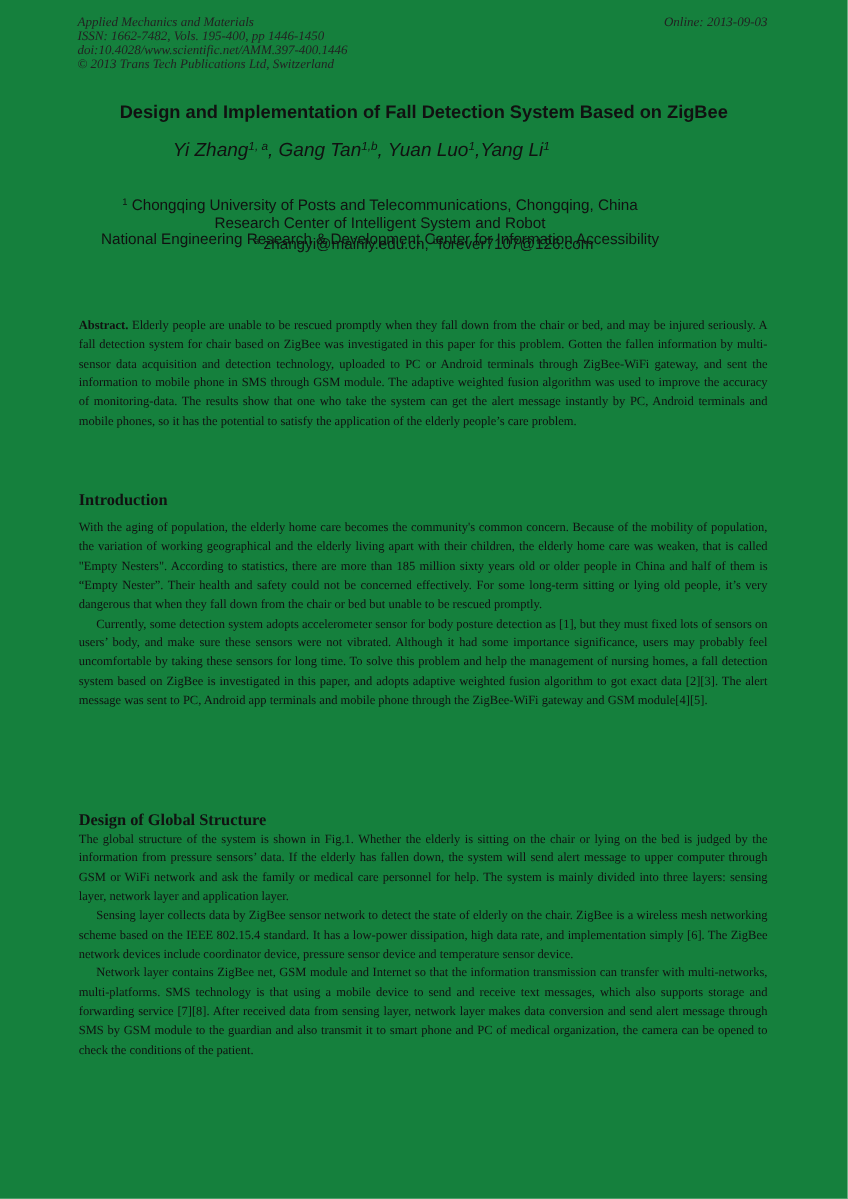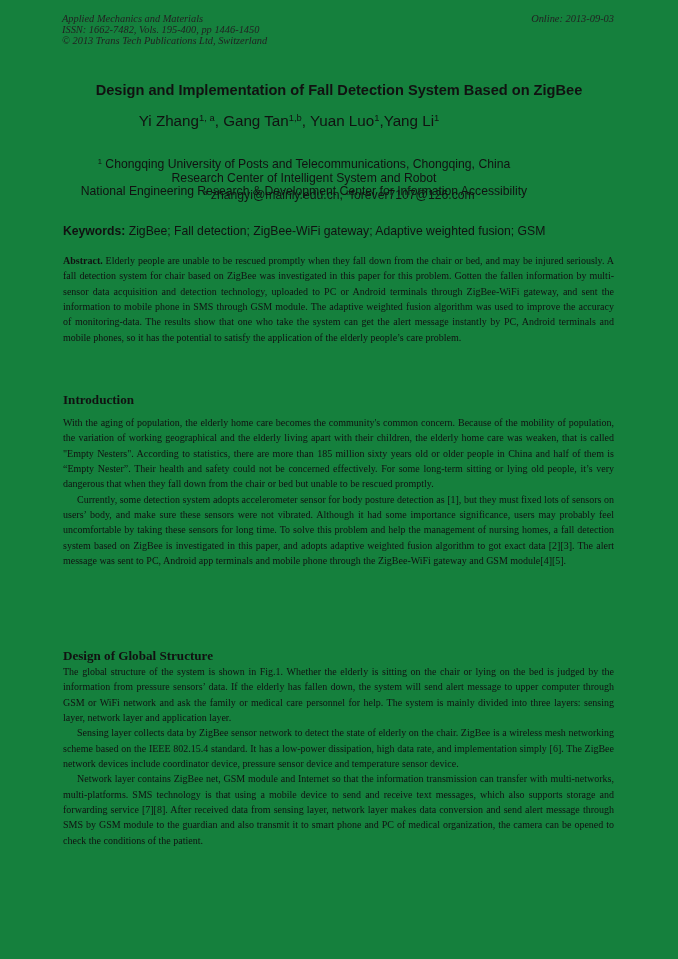--- a/index.html
+++ b/index.html
@@ -8,21 +8,21 @@
 
   .hdr { position: absolute; left: 62px; top: 13px; width: 560px;
          font-family: "Liberation Serif", serif; font-style: italic; font-size: 10.4px; line-height: 11px; color: #222; }
   .hdr div { white-space: nowrap; }
   .hdr-online { position: absolute; right: 64px; top: 13px;
          font-family: "Liberation Serif", serif; font-style: italic; font-size: 10.4px; line-height: 11px; color: #222; }
 
   .title { position: absolute; left: 0; width: 678px; top: 81px; text-align: center;
            font-family: "Liberation Sans", sans-serif; font-weight: bold; font-size: 14.6px; line-height: 18px; }
   .authors { position: absolute; left: 0; width: 578px; top: 112px; text-align: center;
-           font-family: "Liberation Sans", sans-serif; font-size: 15.2px; line-height: 18px; }
+           font-family: "Liberation Sans", sans-serif; font-size: 15.2px; line-height: 18px; font-style: italic; }
   .authors sup, .affil sup, .emails sup { font-size: 0.62em; vertical-align: 0.55em; line-height: 0; }
   .affil { position: absolute; left: 0; width: 608px; top: 138px; text-align: center;
            font-family: "Liberation Sans", sans-serif; font-size: 12.2px; line-height: 13.6px; margin-top: 20px; }
   .emails { position: absolute; left: 0; width: 678px; top: 188px; text-align: center;
            font-family: "Liberation Sans", sans-serif; font-size: 12.2px; line-height: 14px; }
   .keywords { position: absolute; left: 63px; top: 224px; width: 560px; white-space: nowrap;
            font-family: "Liberation Sans", sans-serif; font-size: 12.2px; line-height: 14px; }
   .keywords b { font-weight: bold; }
 
   .body { position: absolute; left: 63px; width: 551px;
@@ -39,43 +39,41 @@
   #design { top: 664px; }
 </style>
 </head>
 <body>
 
 <div class="page">
 
   <div class="hdr">
     <div>Applied Mechanics and Materials</div>
     <div>ISSN: 1662-7482, Vols. 195-400, pp 1446-1450</div>
+    <div>doi:10.4028/www.scientific.net/AMM.397-400.1446</div>
     <div>© 2013 Trans Tech Publications Ltd, Switzerland</div>
   </div>
   <div class="hdr-online">Online: 2013-09-03</div>
 
   <div class="title">Design and Implementation of Fall Detection System Based on ZigBee</div>
 
   <div class="authors">
     <span>Yi Zhang</span><sup>1, a</sup><span>, </span><span>Gang Tan</span><sup>1,b</sup><span>, </span><span>Yuan Luo</span><sup>1</sup><span>,</span><span>Yang Li</span><sup>1</sup>
   </div>
 
   <div class="affil">
     <div><sup>1</sup><span> Chongqing University of Posts and Telecommunications, Chongqing, China</span></div>
     <div>Research Center of Intelligent System and Robot</div>
     <div>National Engineering Research &amp; Development Center for Information Accessibility</div>
   </div>
 
   <div class="emails">
     <sup>a</sup><span> zhangyi@mainly.edu.cn, </span><sup>b</sup><span>forever7107@126.com</span>
   </div>
 
-  <div class="keywords">
-    <b>Keywords:</b><span> ZigBee; Fall detection; ZigBee-WiFi gateway; Adaptive weighted fusion; GSM</span>
-  </div>
 
   <div class="body" id="abstract">
     <p><b>Abstract.</b><span> Elderly people are unable to be rescued promptly when they fall down from the chair or bed,  and may be injured seriously. A fall detection system for chair based on ZigBee was investigated in this paper for this problem. Gotten the fallen information by multi-sensor data acquisition and detection technology, uploaded to PC or Android terminals through ZigBee-WiFi gateway, and sent the information to mobile phone in SMS through GSM module. The adaptive weighted fusion algorithm was used to improve the accuracy of monitoring-data. The results show that one who take the system can get the alert message instantly by PC, Android terminals and mobile phones, so it has the potential to satisfy the application of the elderly people’s care problem.</span></p>
   </div>
 
   <div class="h" id="h-intro">Introduction</div>
   <div class="body" id="intro">
     <p>With the aging of population, the elderly home care becomes the community's common concern. Because of the mobility of population, the variation of working geographical and the elderly living apart with their children, the elderly home care was weaken, that is called "Empty Nesters". According to statistics, there are more than 185 million sixty years old or older people in China and half of them is “Empty Nester”. Their health and safety could not be concerned effectively. For some long-term sitting or lying old people, it’s very dangerous that when they fall down from the chair or bed but unable to be rescued promptly.</p>
     <p class="indent">Currently, some detection system adopts accelerometer sensor for body posture detection as [1], but they must fixed lots of sensors on users’ body, and make sure these sensors were not vibrated. Although it had some importance significance, users may probably feel uncomfortable by taking these sensors for long time. To solve this problem and help the management of nursing homes, a fall detection system based on ZigBee is investigated in this paper, and adopts adaptive weighted fusion algorithm to got exact data [2][3]. The alert message was sent to PC, Android app terminals and mobile phone through the ZigBee-WiFi gateway and GSM module[4][5].</p>
   </div>

